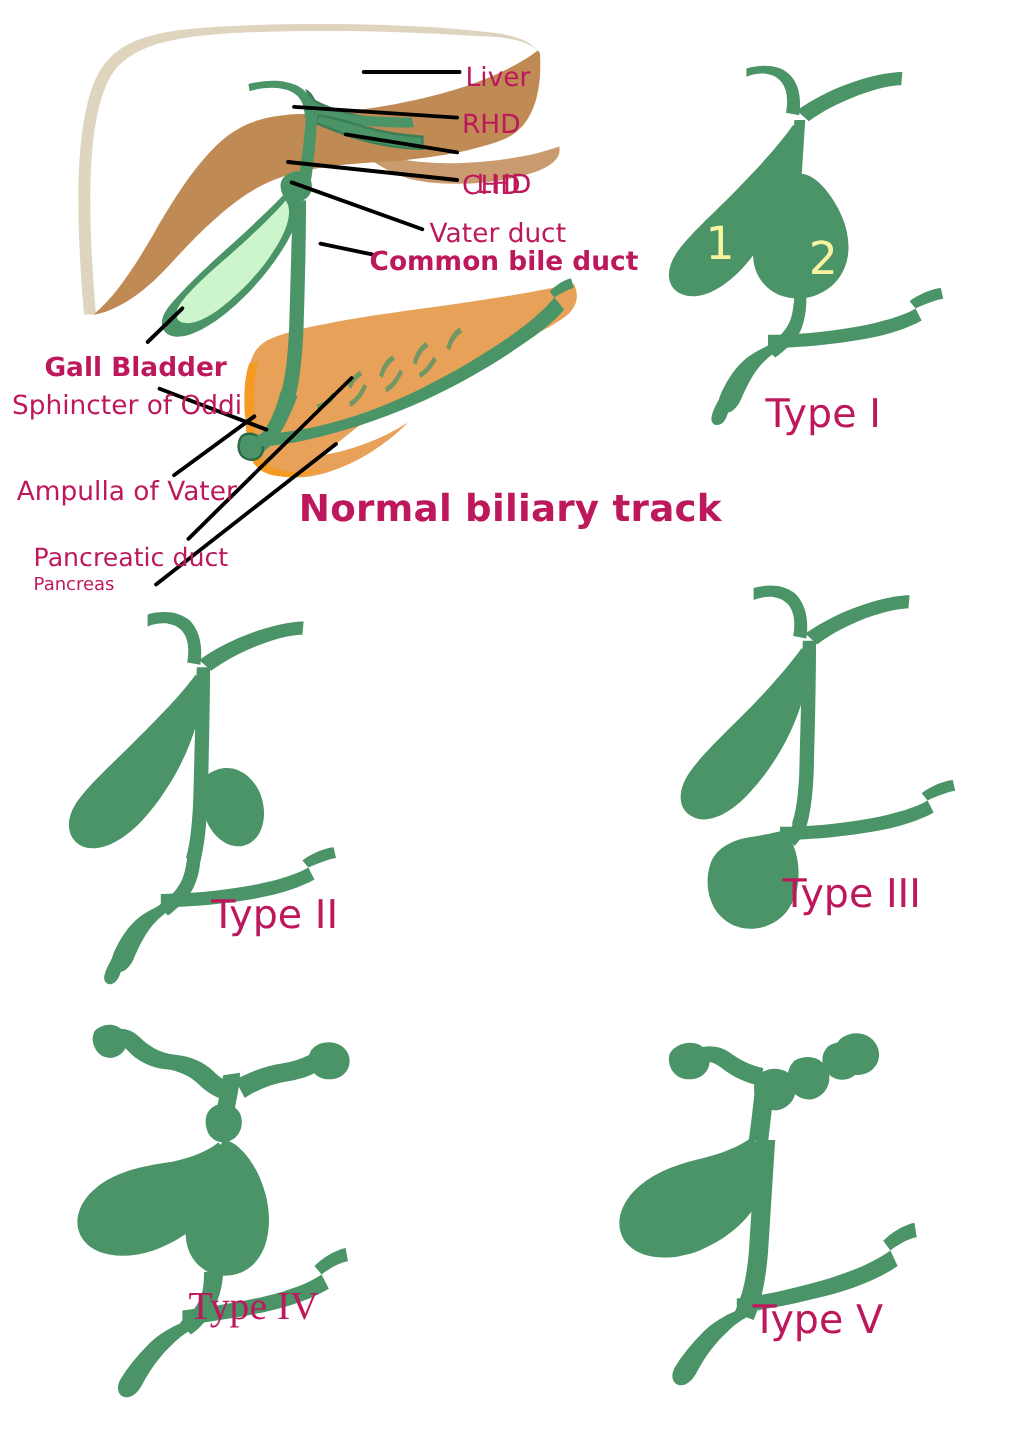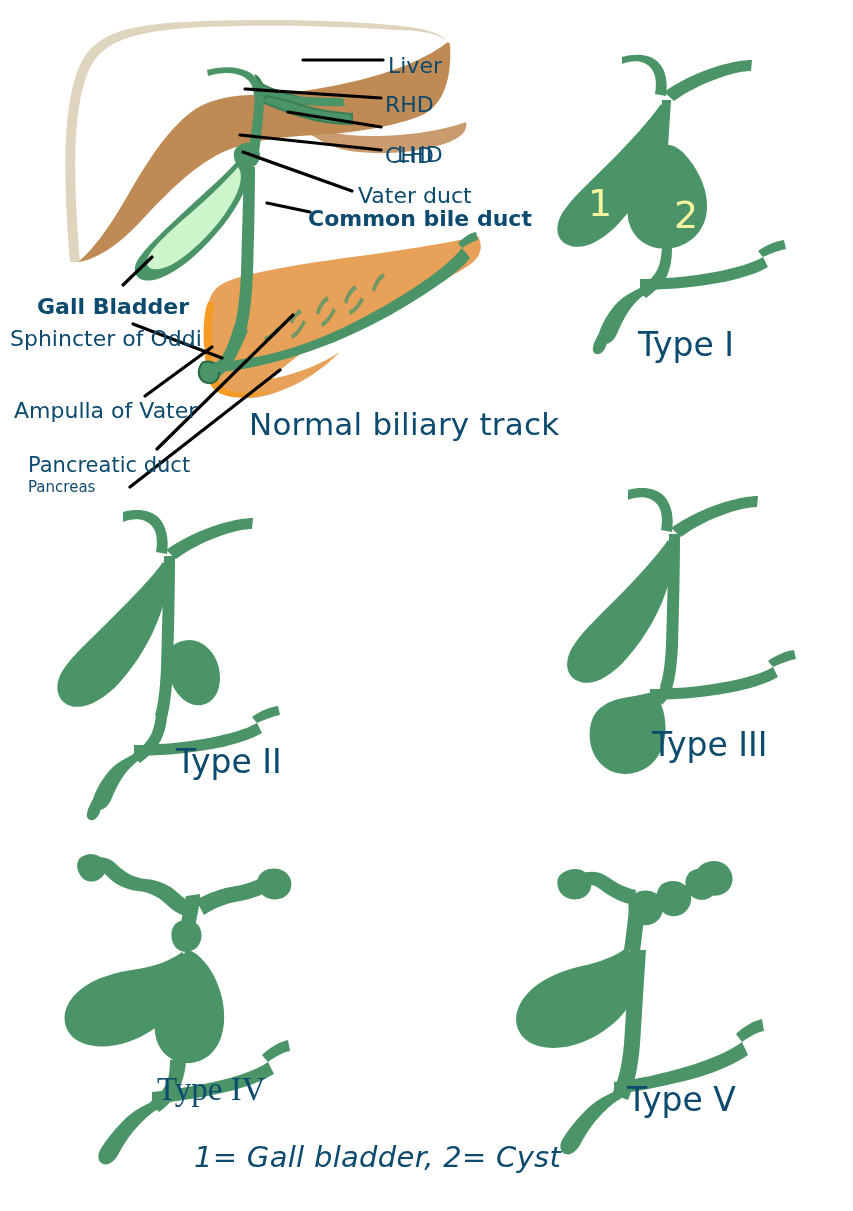--- a/index.html
+++ b/index.html
@@ -17,21 +17,21 @@
   }
   svg.layer {
     position: absolute;
     left: 0;
     top: 0;
     width: 853px;
     height: 1211px;
   }
   .lbl {
     position: absolute;
-    color: #0c4a6e;
+    color: #be185d;
     white-space: nowrap;
     font-family: "DejaVu Sans", "Liberation Sans", sans-serif;
     line-height: 1;
   }
   .lbl-plain { font-weight: 400; }
   .lbl-bold  { font-weight: 700; }
   .title-normal {
     font-size: 31px;
     font-weight: 400;
     letter-spacing: 0.2px;
@@ -157,21 +157,21 @@
       <div class="lbl lbl-plain" style="left: 385px; top: 145px; font-size: 22px;">CHD</div>
       <div class="lbl lbl-plain" style="left: 358px; top: 185px; font-size: 22px;">Vater duct</div>
       <div class="lbl lbl-bold" style="left: 308px; top: 208px; font-size: 22px;">Common bile duct</div>
       <div class="lbl lbl-bold" style="left: 37px; top: 296px; font-size: 22px;">Gall Bladder</div>
       <div class="lbl lbl-plain" style="left: 10px; top: 328px; font-size: 22px;">Sphincter of Oddi</div>
       <div class="lbl lbl-plain" style="left: 14px; top: 400px; font-size: 22px;">Ampulla of Vater</div>
       <div class="lbl lbl-plain" style="left: 28px; top: 455px; font-size: 21px;">Pancreatic duct</div>
       <div class="lbl lbl-plain" style="left: 28px; top: 480px; font-size: 15px;">Pancreas</div>
     </div>
 
-  <div class="lbl title-normal" style="left:249px; top:409px;">Normal biliary track</div>
+  <div class="lbl title-normal" style="left:249px; top:409px;font-weight:bold;">Normal biliary track</div>
 
   <svg class="layer" viewBox="0 0 853 1211">
     <g fill="#4a9468">
 
       <path d="M 622,57 C 636,53 650,54 658,62 C 666,70 668,82 666,96
                L 655,94 C 657,83 656,73 650,67 C 643,60 632,60 622,64 Z"></path>
 
       <path d="M 664,92 C 678,82 698,72 718,66 C 732,62 744,60 752,60
                L 751,71 C 744,71 734,73 722,77 C 704,83 686,92 674,101 Z"></path>
 
@@ -332,15 +332,14 @@
       <path d="M 742,1042 C 750,1036 758,1032 764,1031 L 762,1019
                C 753,1021 743,1027 736,1034 Z"></path>
 
       <path d="M 614,1092 C 604,1096 594,1102 586,1110 C 576,1120 568,1130 562,1140
                C 559,1146 560,1152 565,1154 C 571,1156 577,1151 581,1143
                C 588,1130 596,1119 606,1110 C 612,1104 618,1100 622,1098 Z"></path>
     </g>
   </svg>
   <div class="lbl type-label" style="left:627px; top:1083px;">Type V</div>
 
-  <div class="lbl footnote" style="left:194px; top:1143px;">1= Gall bladder, 2= Cyst</div>
 
 </div>
 
 </body></html>

